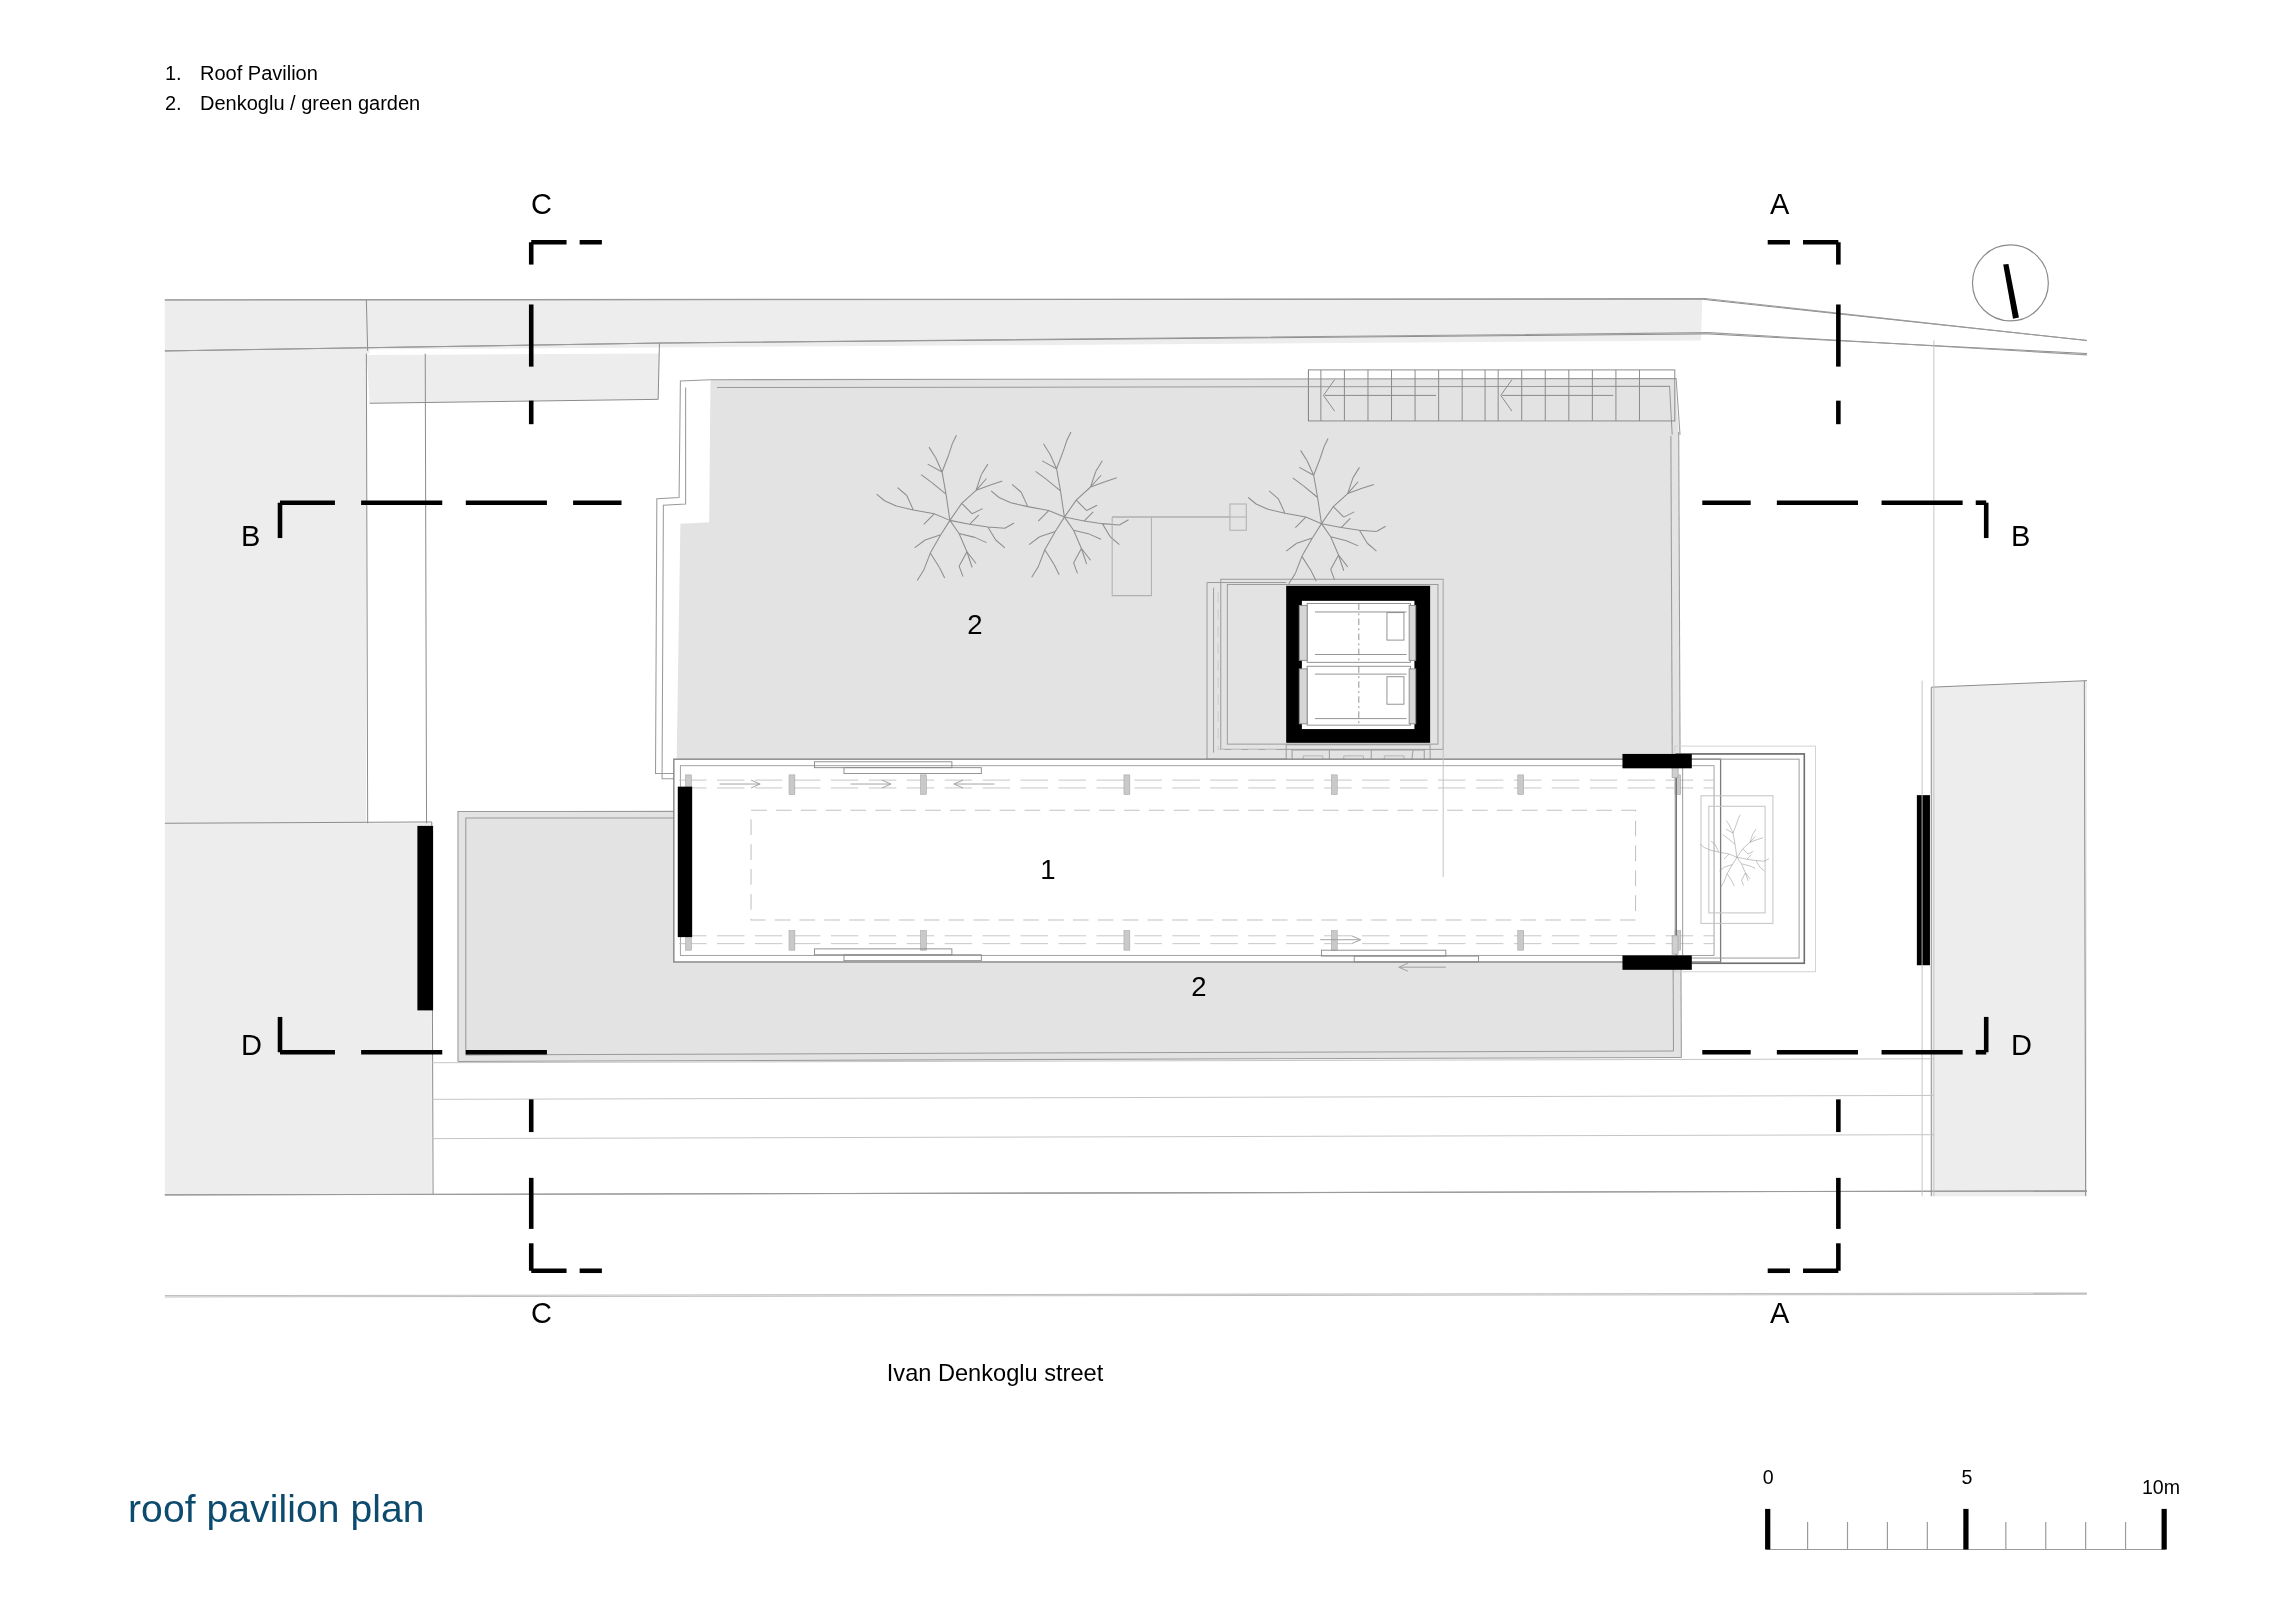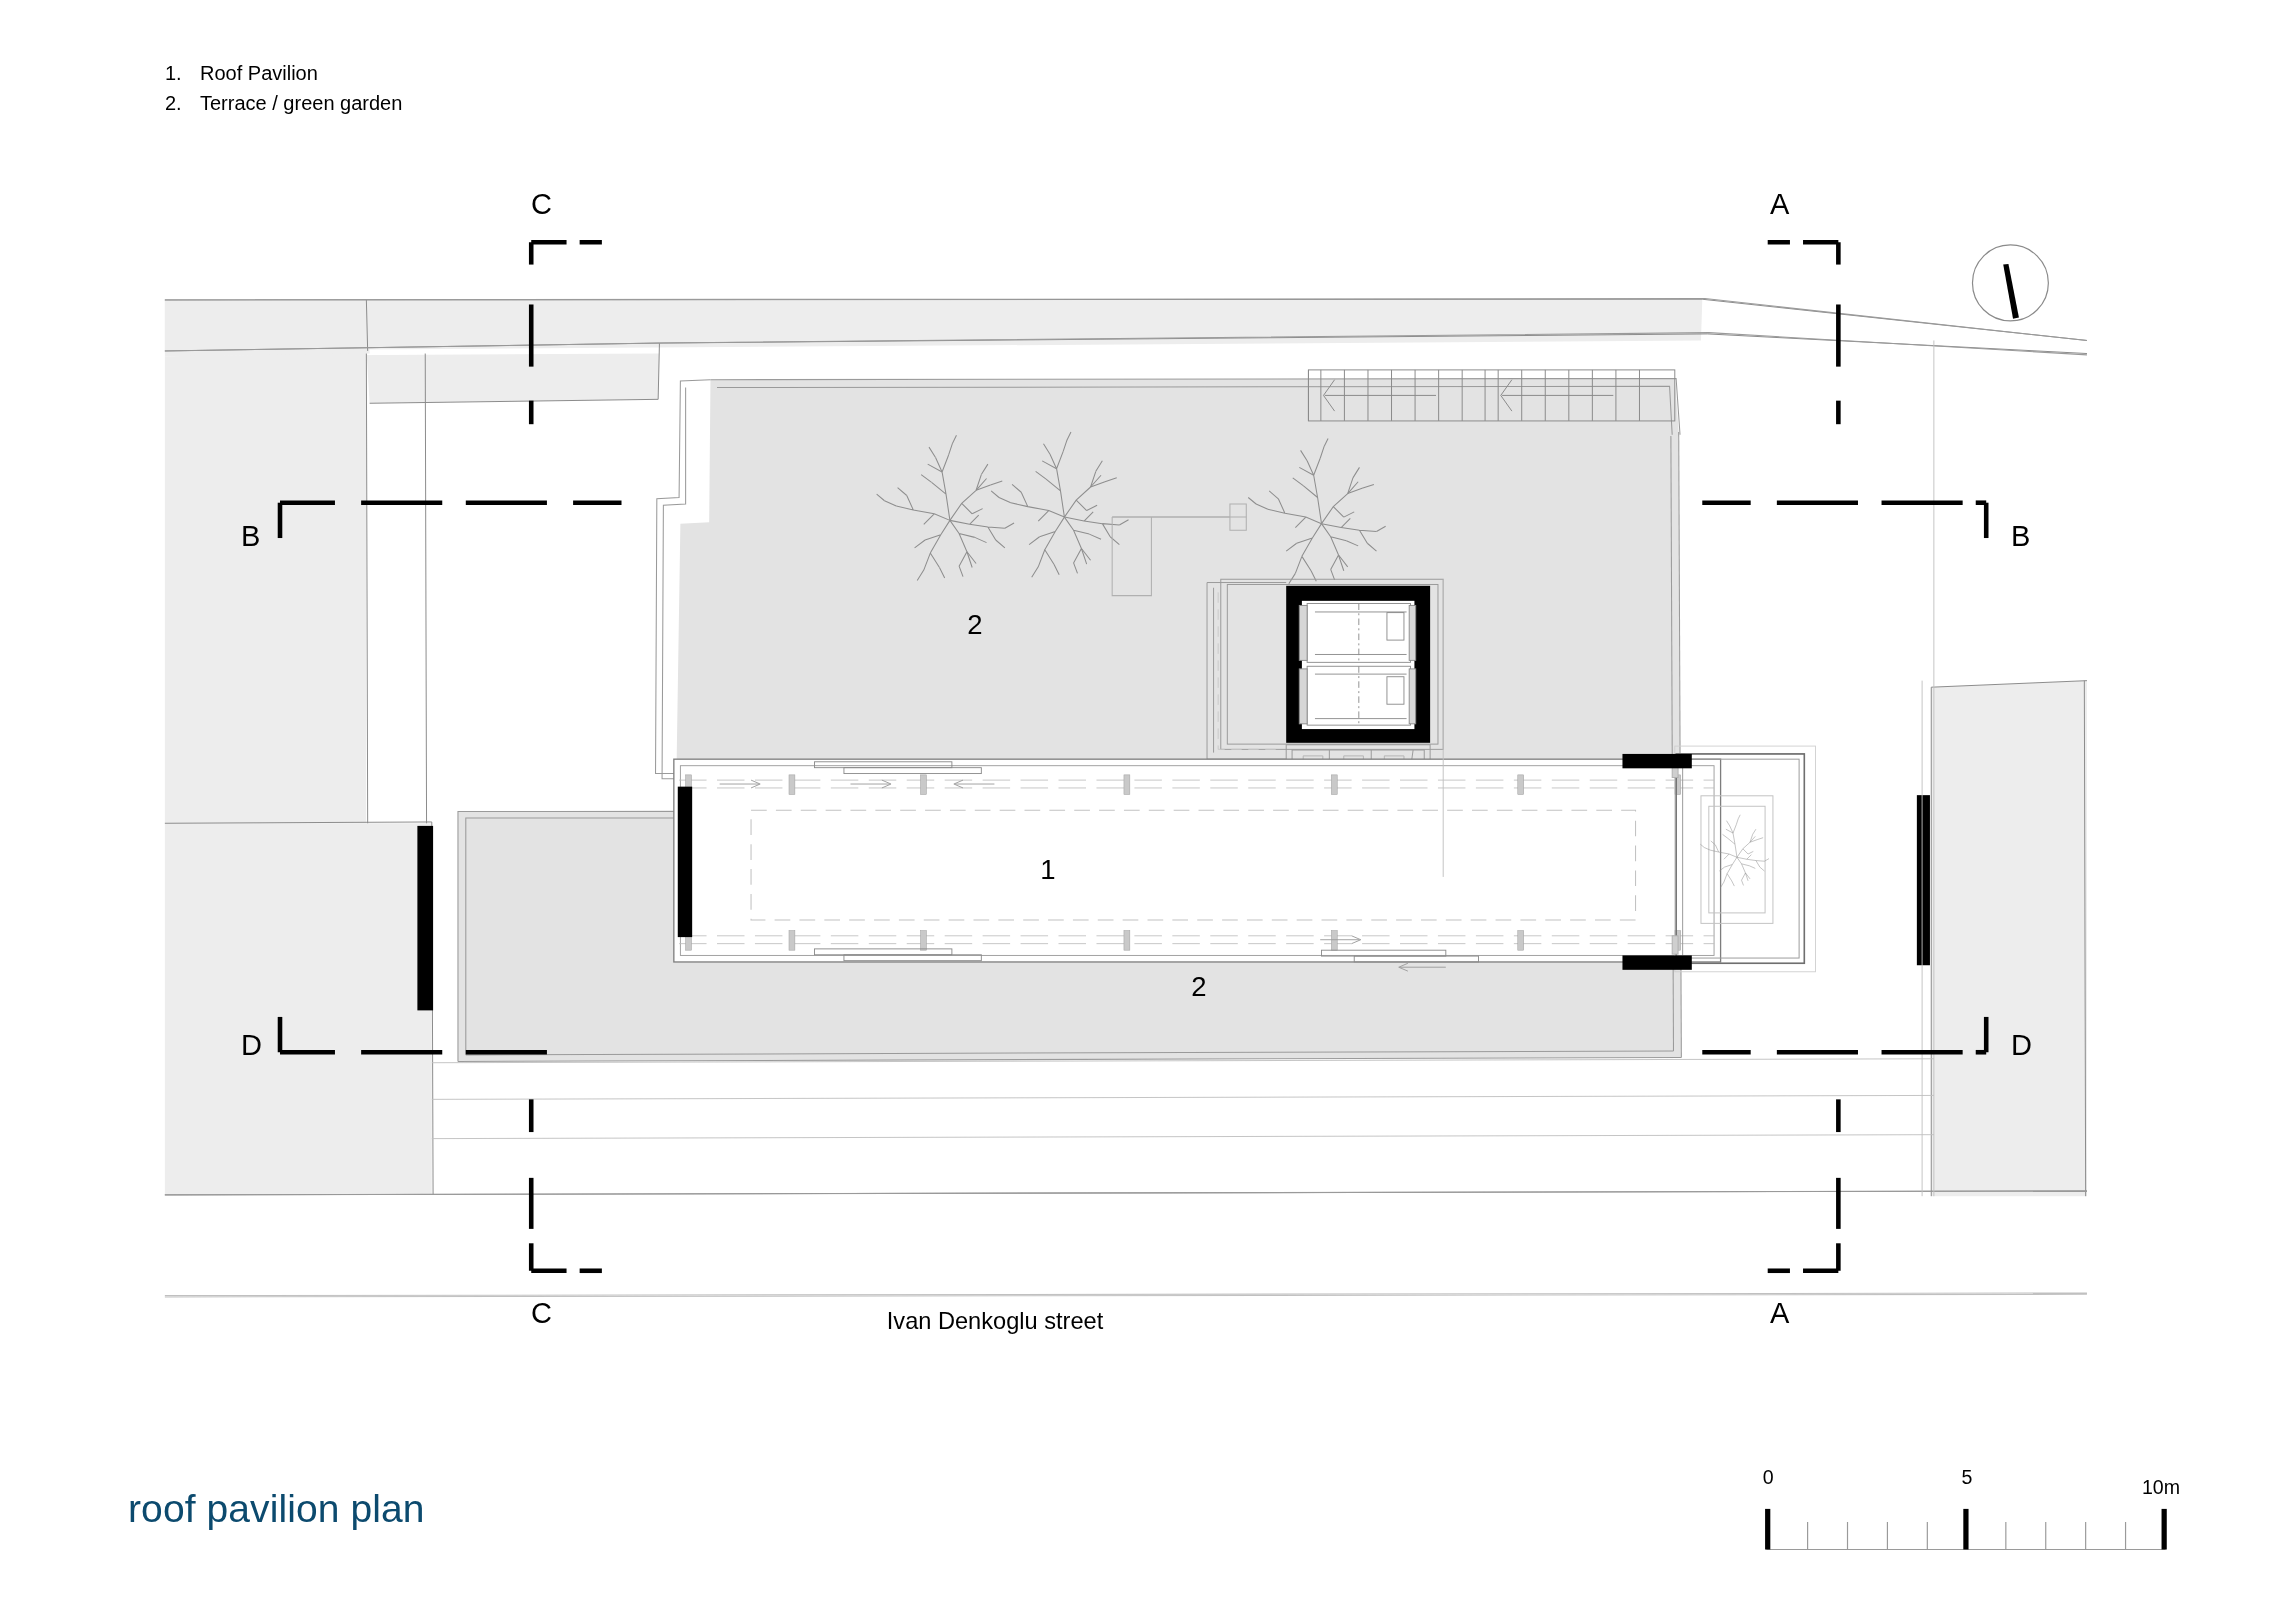--- a/index.html
+++ b/index.html
@@ -27,21 +27,21 @@
 
 <div id="stage">
 
   <div class="legend">
     <div class="legend-row">
       <span class="legend-num">1.</span>
       <span class="legend-txt">Roof Pavilion</span>
     </div>
     <div class="legend-row">
       <span class="legend-num">2.</span>
-      <span class="legend-txt">Terrace / green garden</span>
+      <span class="legend-txt">Denkoglu / green garden</span>
     </div>
   </div>
 
   <svg class="layer" viewBox="0 0 3508 2480">
     <defs>
       <g id="tree-sym">
         <g stroke="#8e8e8e" stroke-width="1.6" fill="none">
           <path d="M0,0 L-6,-40 L-12,-74 M-6,-40 L-28,-58 M-12,-74 L-22,-96 M-12,-74 L-2,-100"></path>
           <path d="M0,0 L18,-26 L40,-46 M18,-26 L34,-10 M40,-46 L62,-54 M40,-46 L48,-70"></path>
           <path d="M0,0 L-24,-10 L-56,-16 M-24,-10 L-40,6 M-56,-16 L-82,-22 M-56,-16 L-66,-38"></path>
@@ -374,21 +374,21 @@
   <div class="marker-letter" style="left:2011px;top:520px;">B</div>
   <div class="marker-letter" style="left:241px;top:1029px;">D</div>
   <div class="marker-letter" style="left:2011px;top:1029px;">D</div>
   <div class="marker-letter" style="left:531px;top:1297px;">C</div>
   <div class="marker-letter" style="left:1770px;top:1297px;">A</div>
 
   <div class="room-num" style="left:1048px;top:870px;">1</div>
   <div class="room-num" style="left:975px;top:625px;">2</div>
   <div class="room-num" style="left:1199px;top:987px;">2</div>
 
-  <div class="street-lbl" style="left:995px;top:1308px;">Ivan Denkoglu street</div>
+  <div class="street-lbl" style="left:995px;top:1360px;">Ivan Denkoglu street</div>
 
   <div class="plan-title">roof pavilion plan</div>
 
   <div class="scalebar">
     <span class="sb-lbl" style="left:1.3px;top:0px;">0</span>
     <span class="sb-lbl" style="left:200px;top:0px;">5</span>
     <span class="sb-lbl" style="left:394px;top:10px;">10m</span>
   </div>
 
 </div>

